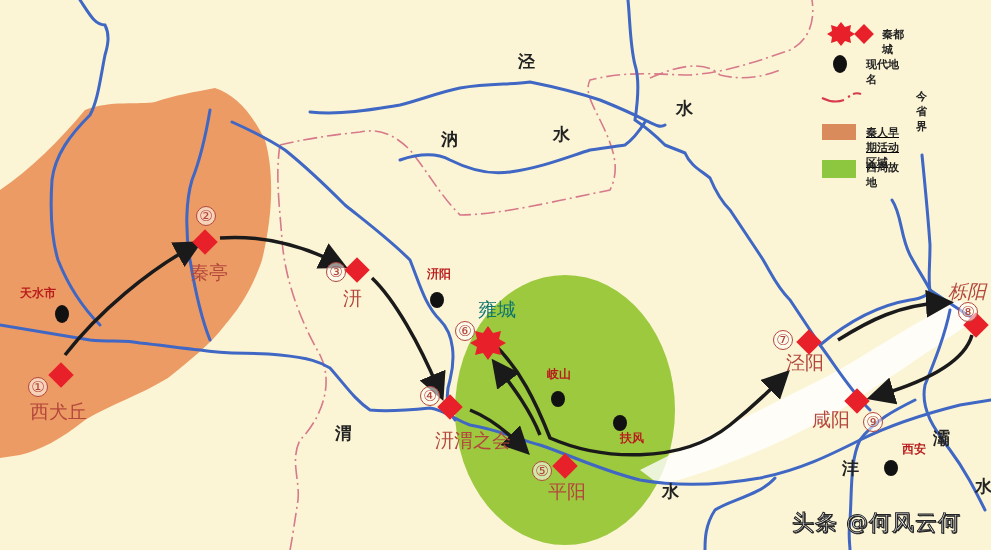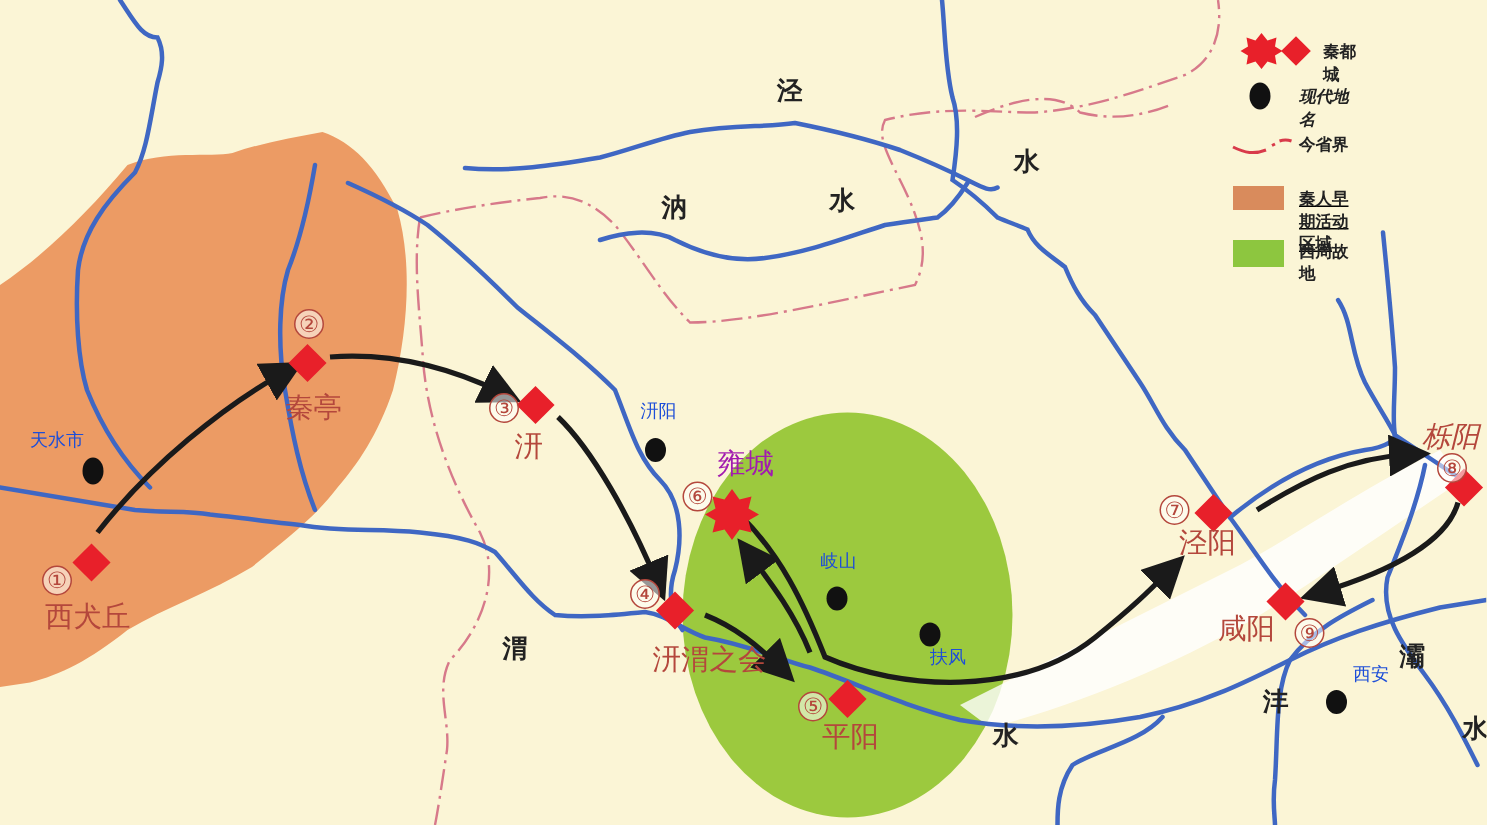--- a/index.html
+++ b/index.html
@@ -2,21 +2,21 @@
 <html><head>
 <meta charset="utf-8">
 <style>
   html, body { margin:0; padding:0; }
   body { width:991px; height:550px; overflow:hidden; background:#fbf5d6; font-family:"DejaVu Sans", sans-serif; }
   #map { position:relative; width:904px; height:550px; background:#fbf5d6; }
   #map svg { position:absolute; left:0; top:0; }
   .lbl { position:absolute; white-space:nowrap; line-height:1; }
   .site-name { color:#b4473c; font-size:19px; }
   .site-num { color:#b4473c; font-size:15px; width:18px; height:18px; border:1.5px solid #b4473c; border-radius:50%; text-align:center; line-height:18px; background:rgba(255,255,255,0.55); }
-  .modern { color:#1d4ed8; font-size:12px; font-weight:normal; }
+  .modern { color:#b91c1c; font-size:12px; font-weight:bold; }
   .river { color:#222; font-size:17px; font-weight:bold; }
   .legend-item { position:absolute; left:822px; display:flex; align-items:center; }
   .legend-text { font-size:11px; font-weight:bold; color:#222; margin-left:8px; }
   .watermark { color:#fff; font-size:22px; -webkit-text-stroke:1px #222; text-shadow:1px 1px 0 #222; letter-spacing:1px; }
 </style>
 </head>
 <body>
 
 <div id="map">
 
@@ -101,24 +101,24 @@
     <ellipse cx="840" cy="64" rx="7" ry="9" fill="#111"></ellipse>
     <path d="M822,98 C830,102 836,103 844,100 M848,97 L850,96 M853,94 C856,93 858,93 861,94" stroke="#d83a4a" stroke-width="2" fill="none"></path>
     <rect x="822" y="124" width="34" height="16" fill="#d98b5c"></rect>
     <rect x="822" y="160" width="34" height="18" fill="#8dc63f"></rect>
   </svg>
 
   <div>
     <div class="legend-item" style="top:27px; left:874px;">
       <span class="legend-text">秦都城</span>
     </div>
-    <div class="legend-item" style="top:57px; left:858px;font-style:italic;">
+    <div class="legend-item" style="top:57px; left:858px;">
       <span class="legend-text">现代地名</span>
     </div>
-    <div class="legend-item" style="top:89px; left:858px;font-family:Liberation Serif, serif;">
+    <div class="legend-item" style="top:89px; left:908px;font-family:Liberation Serif, serif;">
       <span class="legend-text">今省界</span>
     </div>
     <div class="legend-item" style="top:125px; left:858px;text-decoration:underline;">
       <span class="legend-text">秦人早期活动区域</span>
     </div>
     <div class="legend-item" style="top:160px; left:858px;">
       <span class="legend-text">西周故地</span>
     </div>
   </div>
 
@@ -131,21 +131,21 @@
   <span class="lbl site-num" style="left:326px; top:262px;">③</span>
   <span class="lbl site-name" style="left:343px; top:289px;">汧</span>
 
   <span class="lbl site-num" style="left:420px; top:386px;">④</span>
   <span class="lbl site-name" style="left:403px; top:431px;margin-left:32px;">汧渭之会</span>
 
   <span class="lbl site-num" style="left:532px; top:461px;">⑤</span>
   <span class="lbl site-name" style="left:548px; top:482px;">平阳</span>
 
   <span class="lbl site-num" style="left:455px; top:321px;">⑥</span>
-  <span class="lbl site-name" style="left:478px; top:300px; color:#a21caf;text-align:center;">雍城</span>
+  <span class="lbl site-name" style="left:478px; top:300px; color:#0f766e;text-align:center;">雍城</span>
 
   <span class="lbl site-num" style="left:773px; top:330px;">⑦</span>
   <span class="lbl site-name" style="left:786px; top:353px;">泾阳</span>
 
   <span class="lbl site-num" style="left:958px; top:302px;">⑧</span>
   <span class="lbl site-name" style="left:948px; top:282px;font-style:italic;">栎阳</span>
 
   <span class="lbl site-num" style="left:863px; top:412px;">⑨</span>
   <span class="lbl site-name" style="left:812px; top:410px;text-align:right;">咸阳</span>
 
@@ -158,13 +158,14 @@
   <span class="lbl river" style="left:518px; top:53px;">泾</span>
   <span class="lbl river" style="left:676px; top:100px;">水</span>
   <span class="lbl river" style="left:441px; top:131px;">汭</span>
   <span class="lbl river" style="left:553px; top:126px;">水</span>
   <span class="lbl river" style="left:335px; top:425px;">渭</span>
   <span class="lbl river" style="left:662px; top:483px;">水</span>
   <span class="lbl river" style="left:842px; top:460px;">沣</span>
   <span class="lbl river" style="left:933px; top:430px;">灞</span>
   <span class="lbl river" style="left:975px; top:478px;">水</span>
 
+  <span class="lbl watermark" style="left:792px; top:512px;">头条 @何风云何</span>
 </div>
 
 </body></html>

